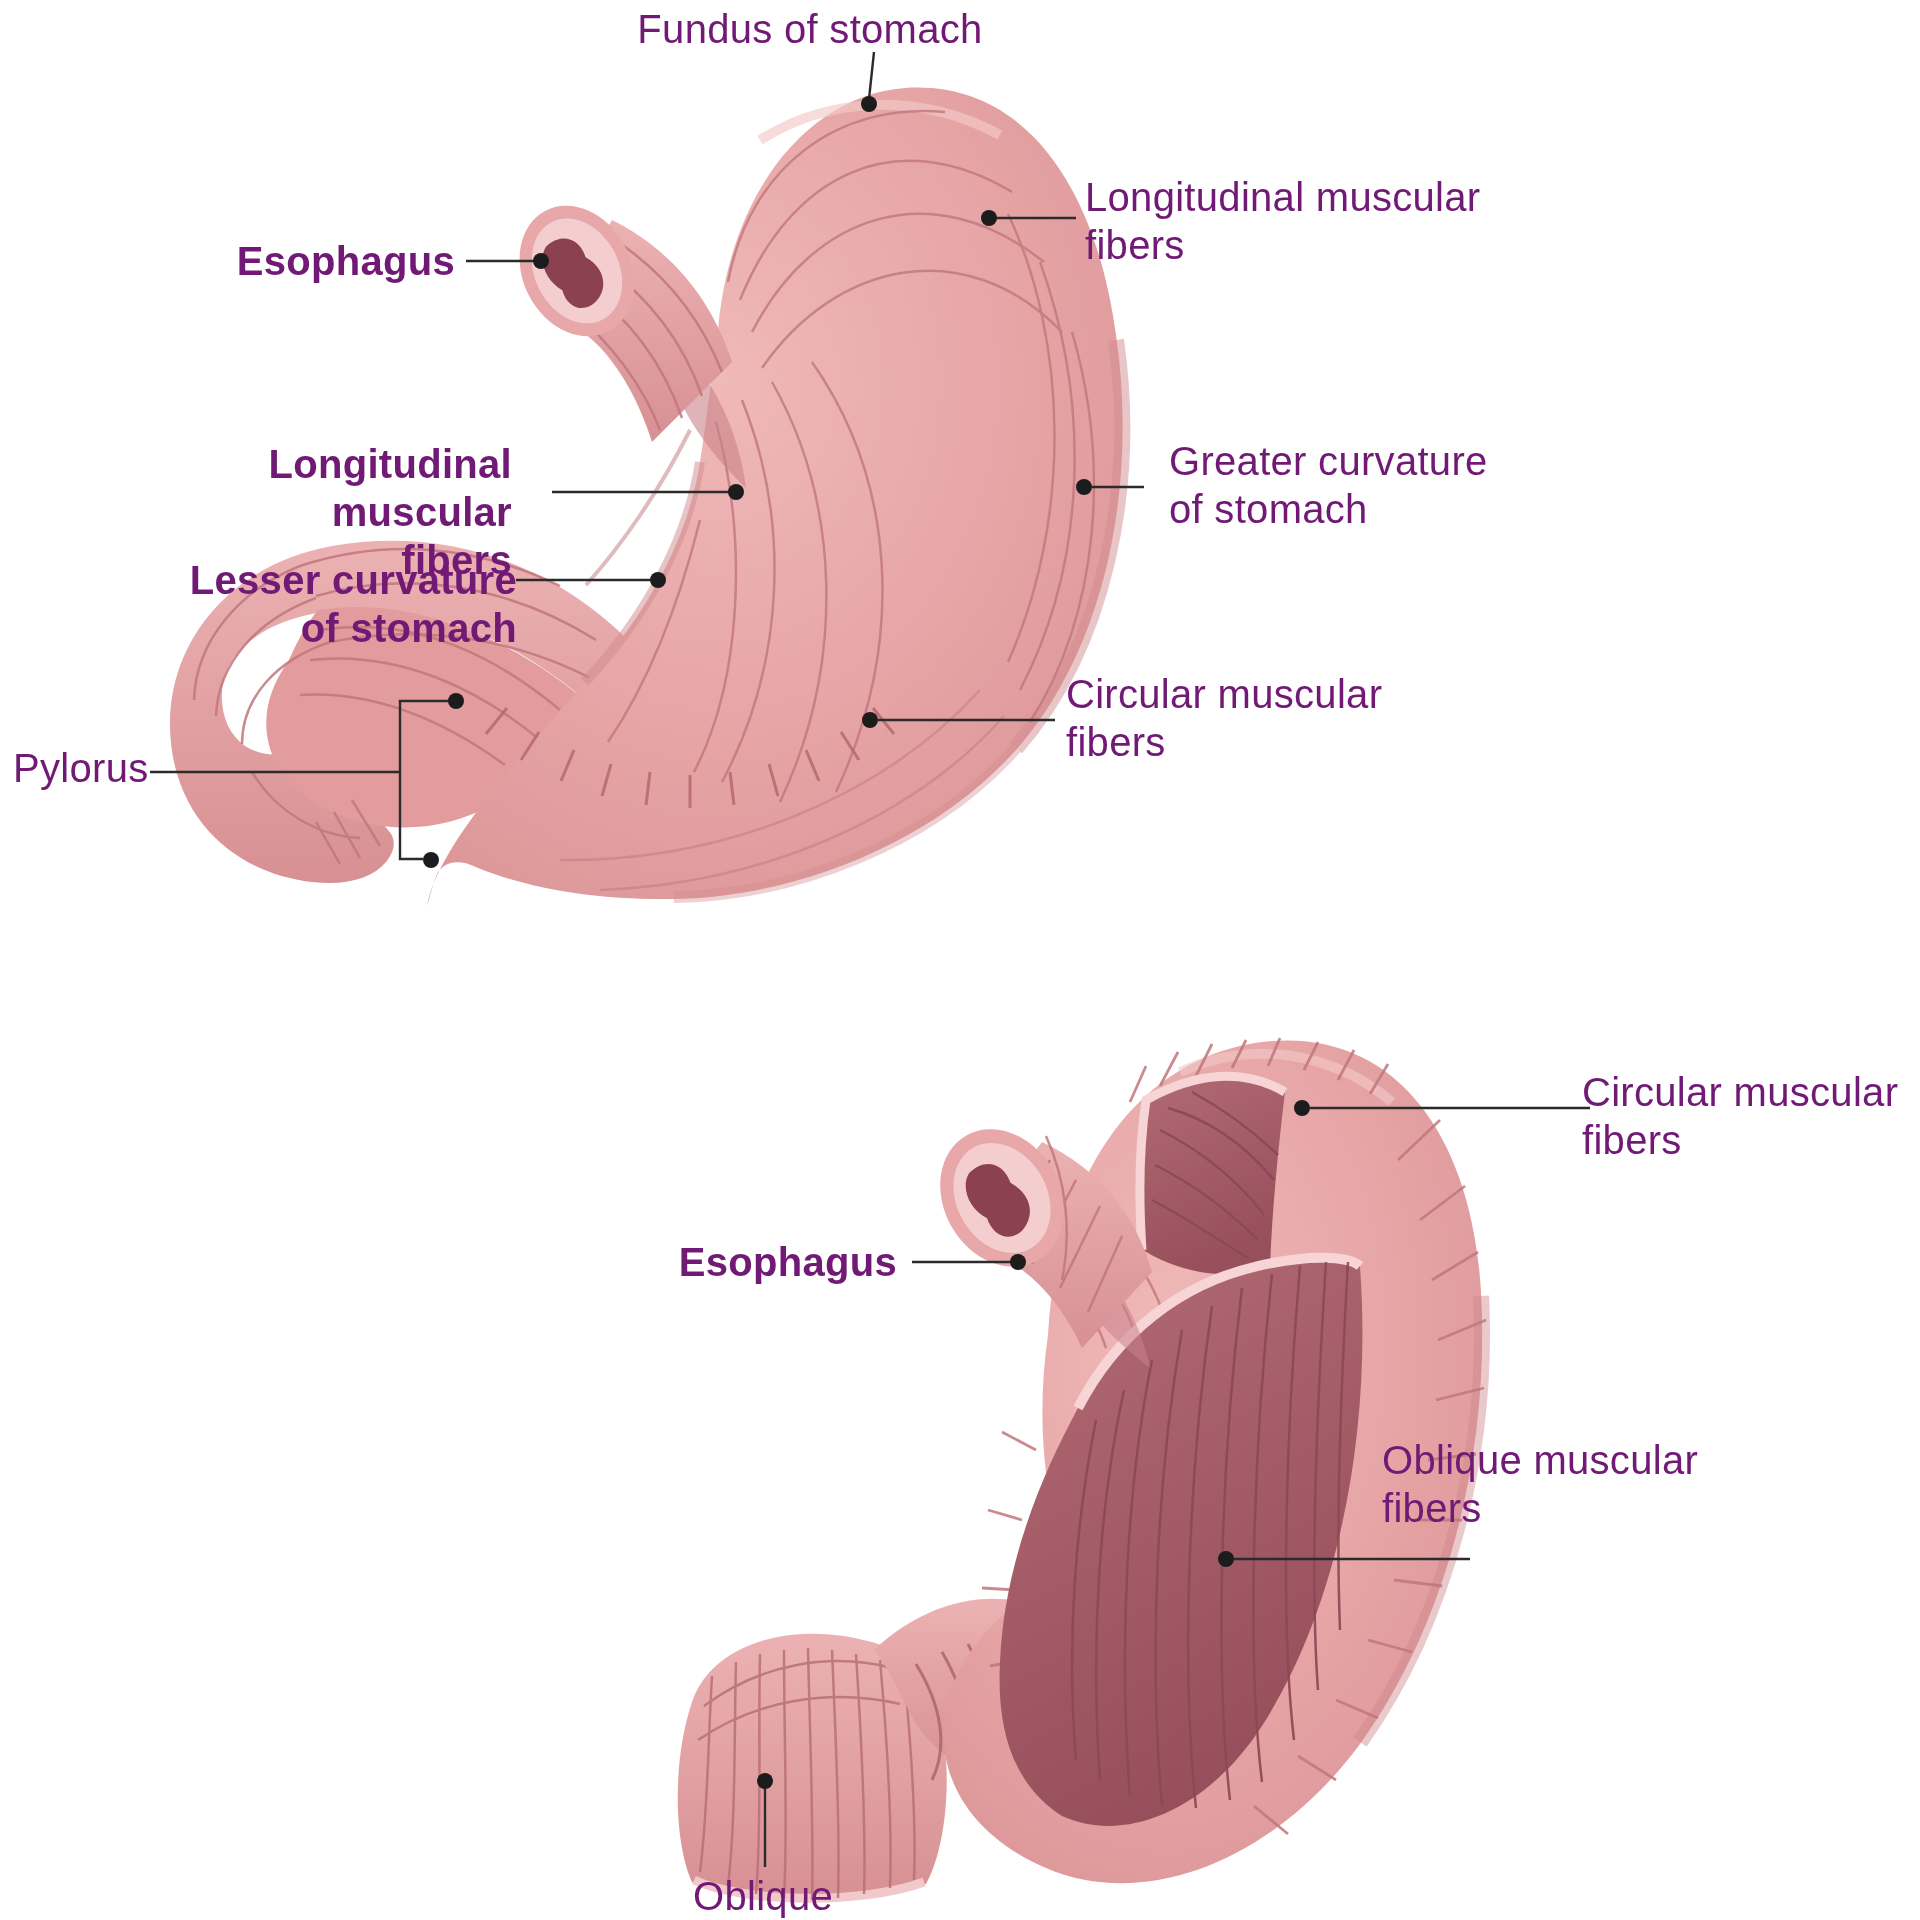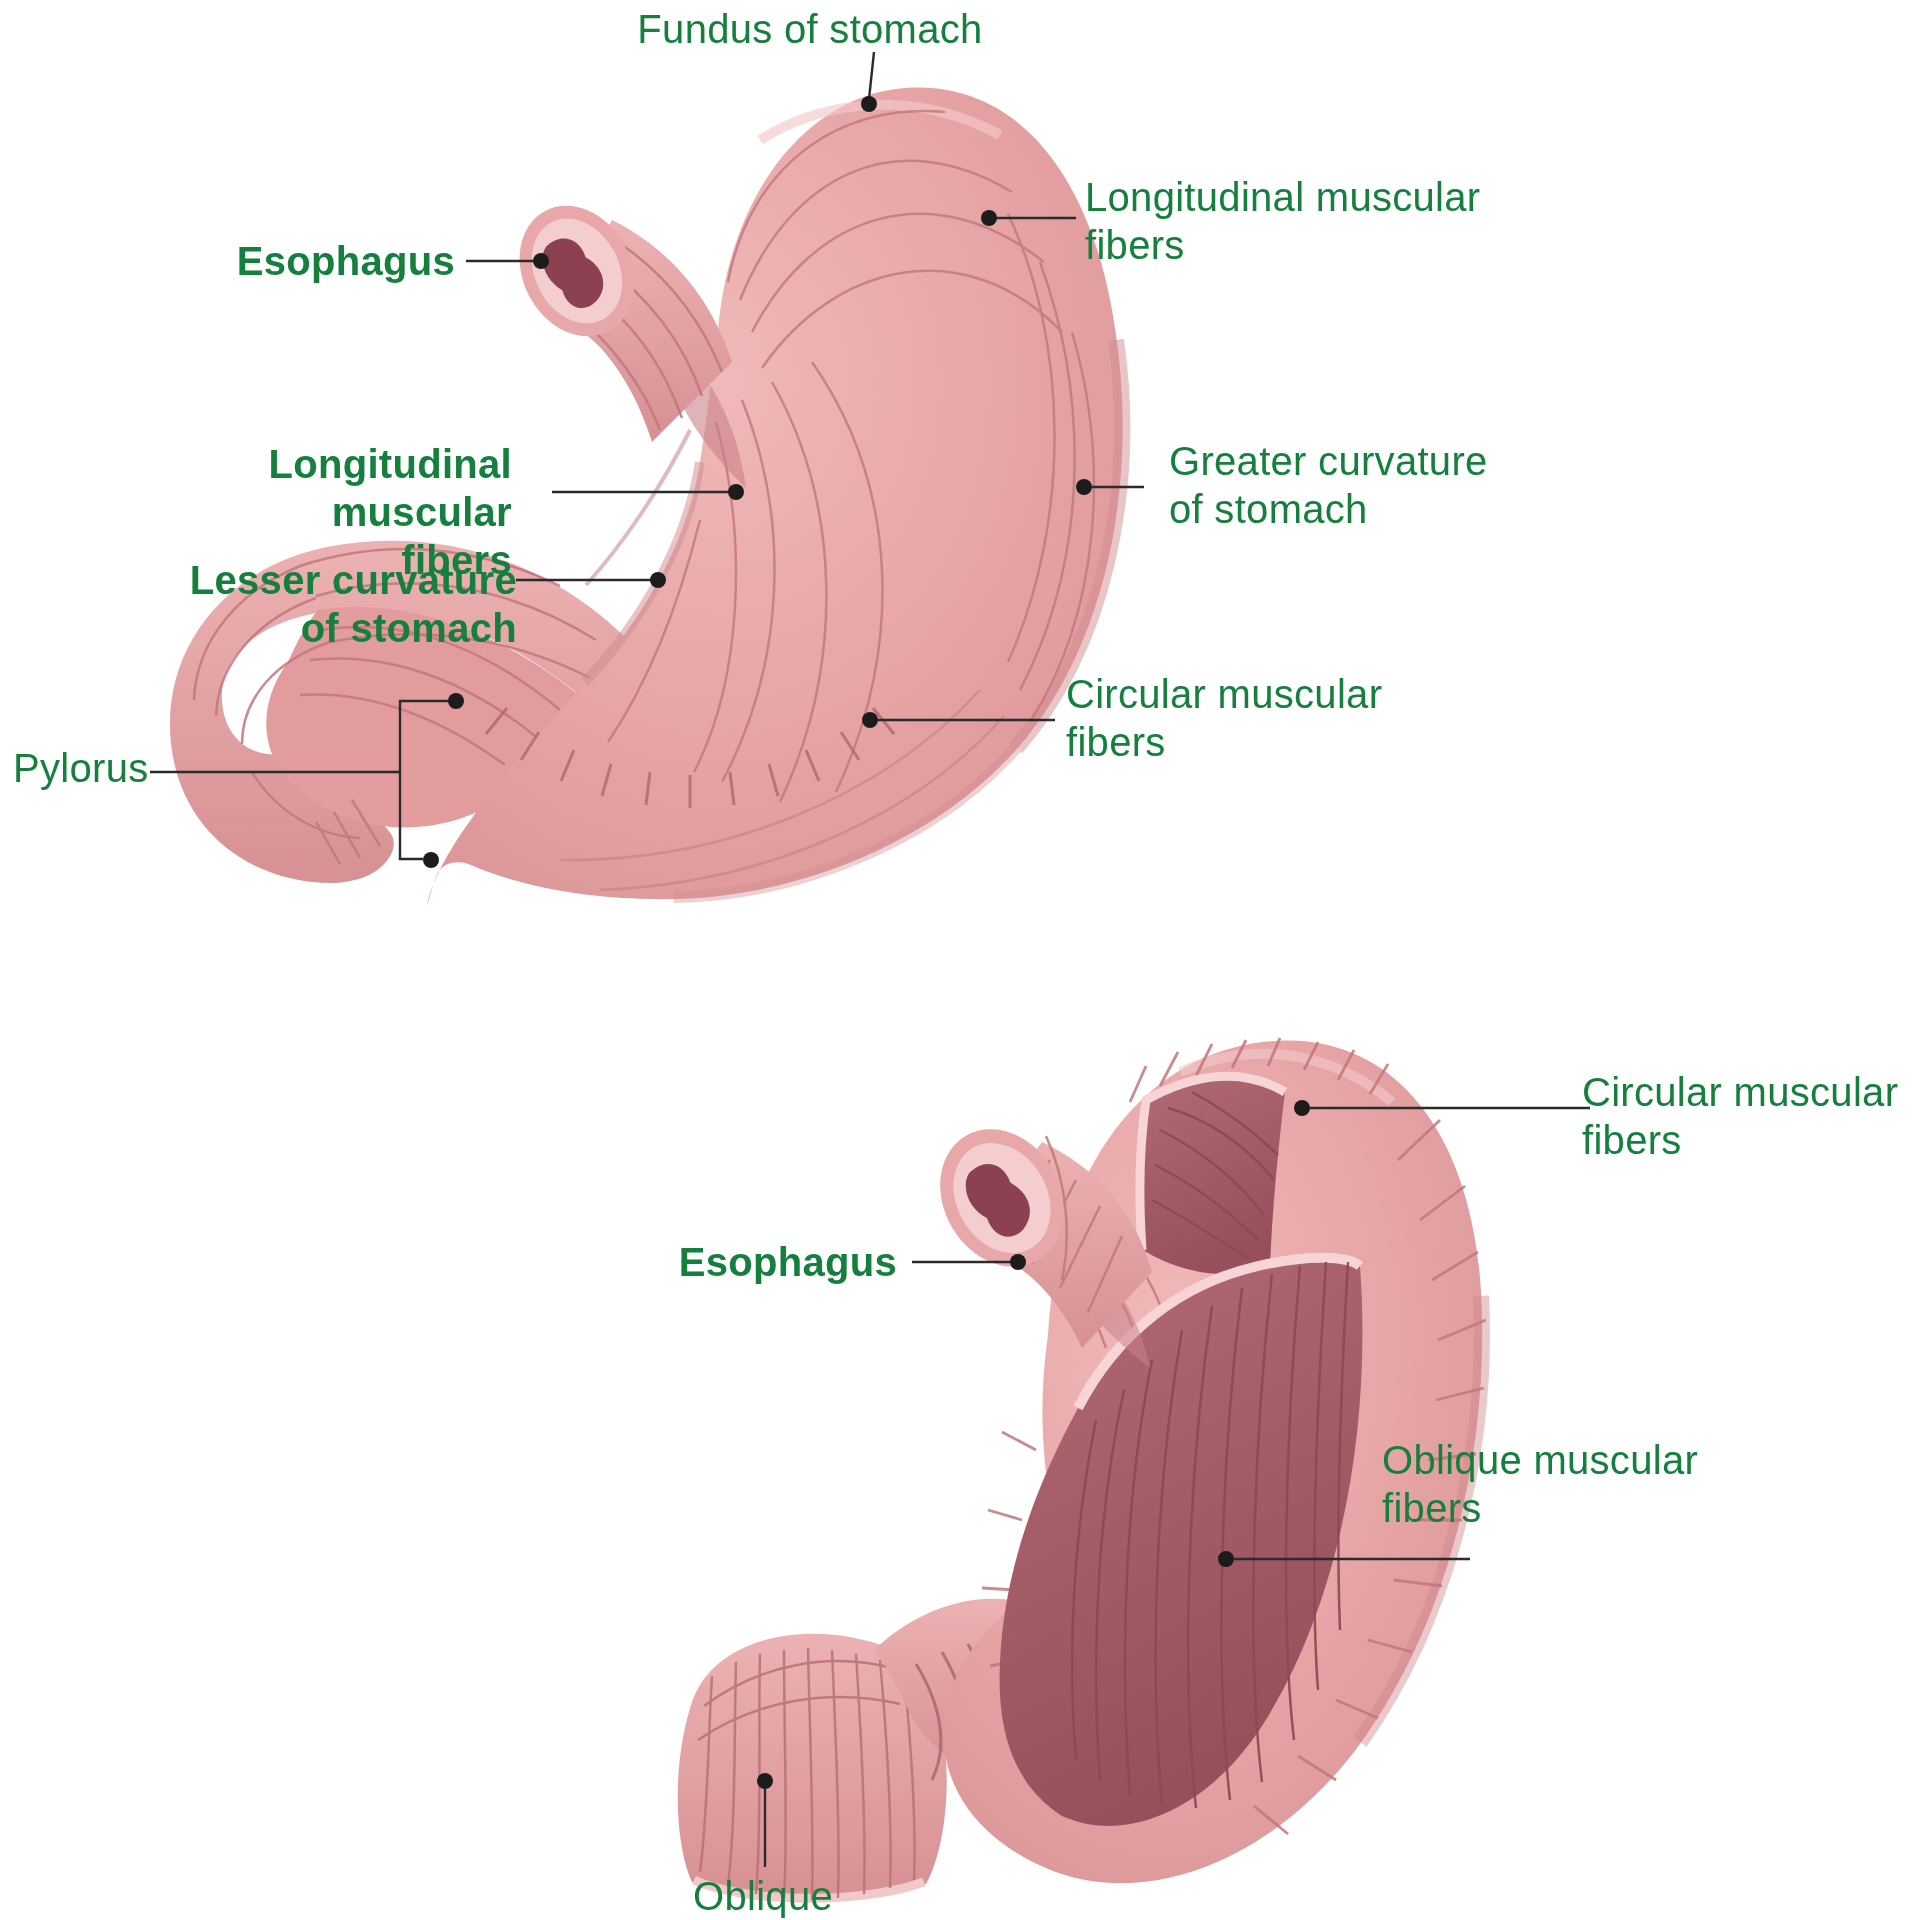--- a/index.html
+++ b/index.html
@@ -3,21 +3,21 @@
 <meta charset="utf-8">
 <style>
   * { margin: 0; padding: 0; box-sizing: border-box; }
   html, body { width: 1920px; height: 1920px; background: #ffffff; overflow: hidden; }
   body { position: relative; font-family: "Liberation Sans", sans-serif; }
   #canvas { position: absolute; left: 0; top: 0; width: 1920px; height: 1920px; }
   .lbl {
     position: absolute;
     font-size: 40px;
     line-height: 48px;
-    color: #15803d;
+    color: #701a75;
     white-space: pre-line;
     letter-spacing: 0.3px;
   }
   .lbl.right  { text-align: right; font-weight: bold; }
   .lbl.center { text-align: center; }
 
   
   #lbl-fundus            { left: 560px;  top: 5px;    width: 500px; }
   #lbl-esophagus-top     { left: 155px;  top: 237px;  width: 300px; }
   #lbl-longitudinal-left { left: 92px;   top: 440px;  width: 420px; }

